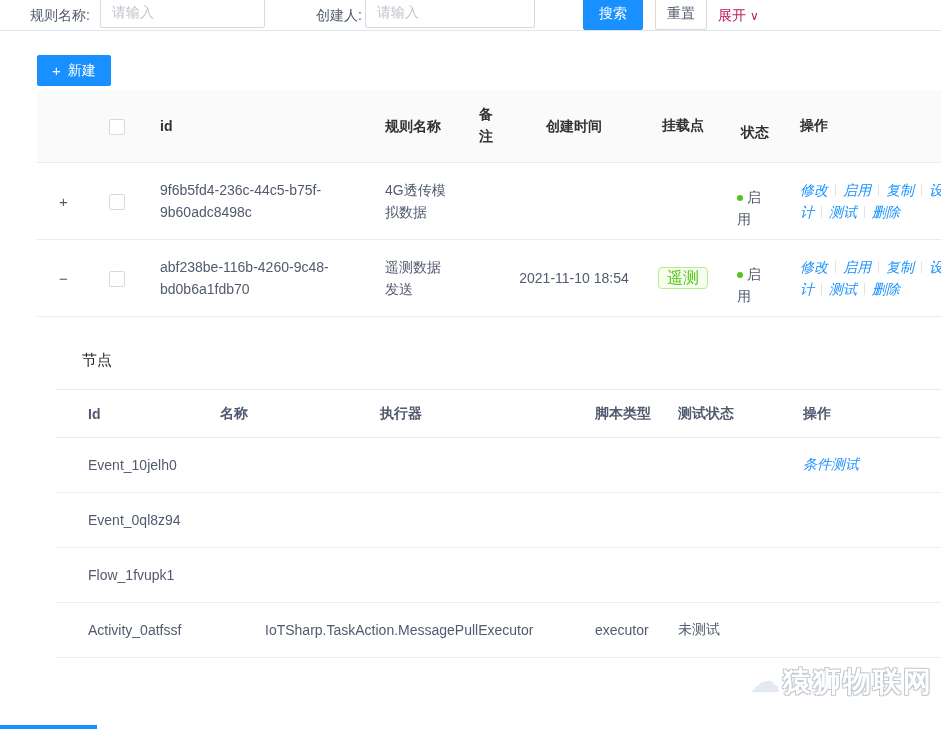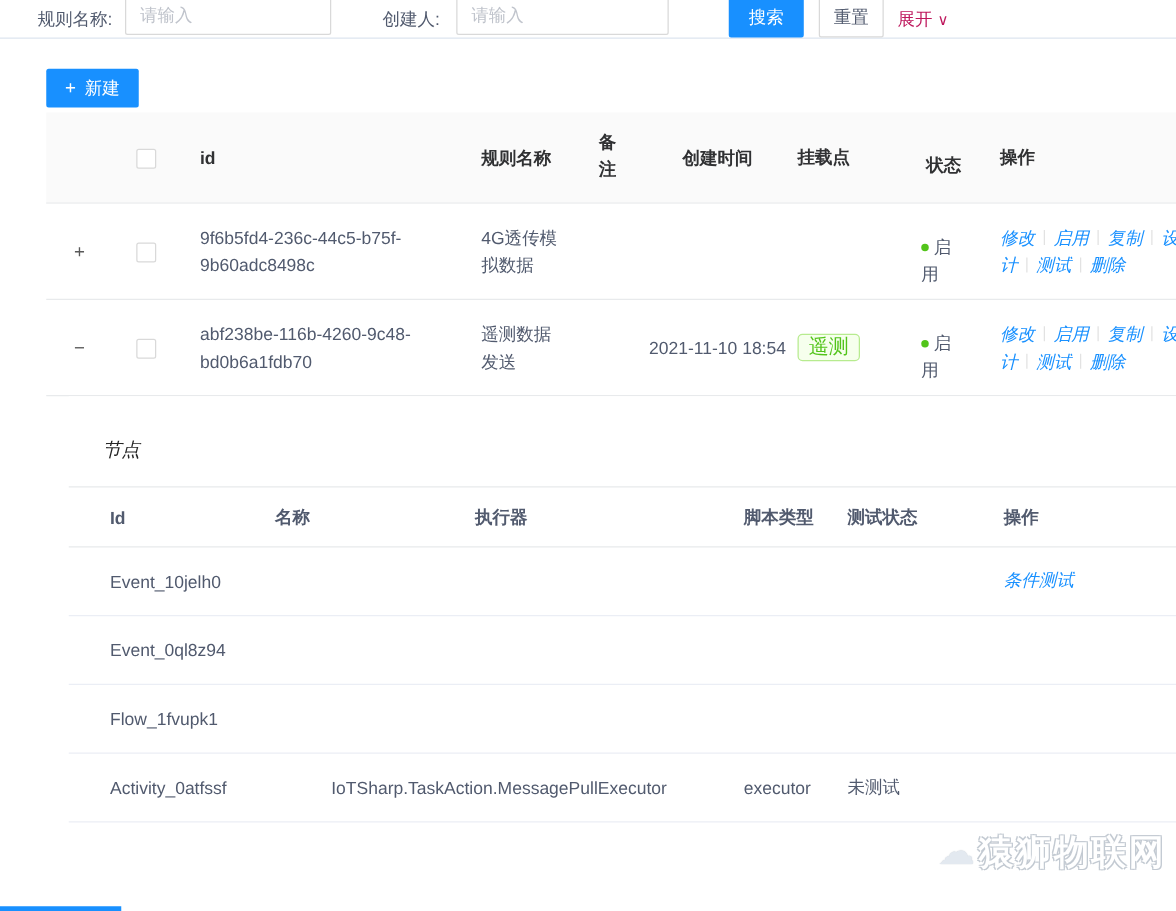--- a/index.html
+++ b/index.html
@@ -7,21 +7,21 @@
   .page {
     position:relative; width:941px; height:729px; overflow:hidden;
     background:#fff; color:#515a6e; font-size:14px;
     font-family:"Liberation Sans","DejaVu Sans",sans-serif;
   }
 
   
   .filter-bar { position:relative; height:31px; border-bottom:1px solid #dde5f0; }
   .f-label { position:absolute; top:7px; color:#515a6e; }
   .lbl-rule { left:30px; }
-  .lbl-creator { left:306px; }
+  .lbl-creator { left:316px; }
   .f-input {
     position:absolute; top:-4px; height:32px; border:1px solid #d9d9d9;
     border-radius:2px; padding:0 11px; font-size:14px; color:#515a6e;
     outline:none; font-family:inherit; background:#fff;
   }
   .f-input::placeholder { color:#c0c4cc; }
   .inp-rule { left:100px; width:165px; }
   .inp-creator { left:365px; width:170px; }
   .btn { position:absolute; top:-2px; height:32px; font-size:14px; font-family:inherit; cursor:pointer; }
   .btn-search { left:583px; width:60px; background:#1890ff; color:#fff; border:1px solid #1890ff; border-radius:2px; }
@@ -44,21 +44,21 @@
     display:grid;
     grid-template-columns:53px 54px 225px 95px 46px 128px 90px 54px 163px;
     align-items:center; border-bottom:1px solid #e8eaec;
   }
   .t-header { min-height:73px; background:#fafafa; font-weight:600; color:#303133; }
   .t-row { min-height:77px; background:#fff; }
   .h-id,.c-id { padding:0 16px; line-height:22px; }
   .h-name,.c-name { padding:0 16px; line-height:22px; }
   .h-remark,.c-remark { padding:0 15px; line-height:22px;font-family:Liberation Serif, serif; }
   .h-created,.c-created { text-align:center; line-height:22px; }
-  .h-mount,.c-mount { }
+  .h-mount,.c-mount { text-align:center; }
   .h-status,.c-status { text-align:center;margin-top:13px; }
   .h-actions,.c-actions { padding-left:18px; }
   .c-actions { word-break:break-all; line-height:22px; }
   .check-cell { text-align:center; }
   .checkbox {
     display:inline-block; width:16px; height:16px; border:1px solid #d9d9d9;
     border-radius:2px; background:#fff; vertical-align:middle; cursor:pointer;
   }
   .expand-btn {
     width:100%; text-align:center; color:#595959; font-size:15px;
@@ -68,21 +68,21 @@
   .dot { display:inline-block; width:6px; height:6px; border-radius:50%; background:#52c41a; margin-right:4px; vertical-align:1px; }
   .tag {
     display:inline-block; padding:1px 8px; font-size:16px; line-height:18px;
     color:#52c41a; background:#f6ffed; border:1px solid #b7eb8f; border-radius:4px;
   }
   .alink { color:#1890ff; text-decoration:none; cursor:pointer;font-style:italic; }
   .sep { display:inline-block; width:1px; height:12px; background:#e2e2e2; margin:0 7px; vertical-align:-1px; }
 
   
   .nodes-panel { margin-left:55px; width:886px; background:#fff; }
-  .panel-title { height:73px; padding:34px 0 0 27px; border-bottom:1px solid #e8eaec; font-size:15px; color:#262626; font-weight:500;font-style:italic; }
+  .panel-title { height:73px; padding:34px 0 0 27px; border-bottom:1px solid #e8eaec; font-size:15px; color:#262626; font-weight:500; }
   .n-header, .n-row {
     display:grid;
     grid-template-columns:140px 160px 215px 83px 125px 1fr;
     align-items:center; padding-left:25px;
   }
   .n-header { height:48px; border-bottom:1px solid #e8eaec; font-weight:600; color:#515a6e; }
   .n-row { height:55px; border-bottom:1px solid #ebeef5; color:#515a6e; }
   .n-id { padding-left:8px; }
   .n-exec-wide { grid-column:span 2; padding-left:45px; white-space:nowrap; }
 

